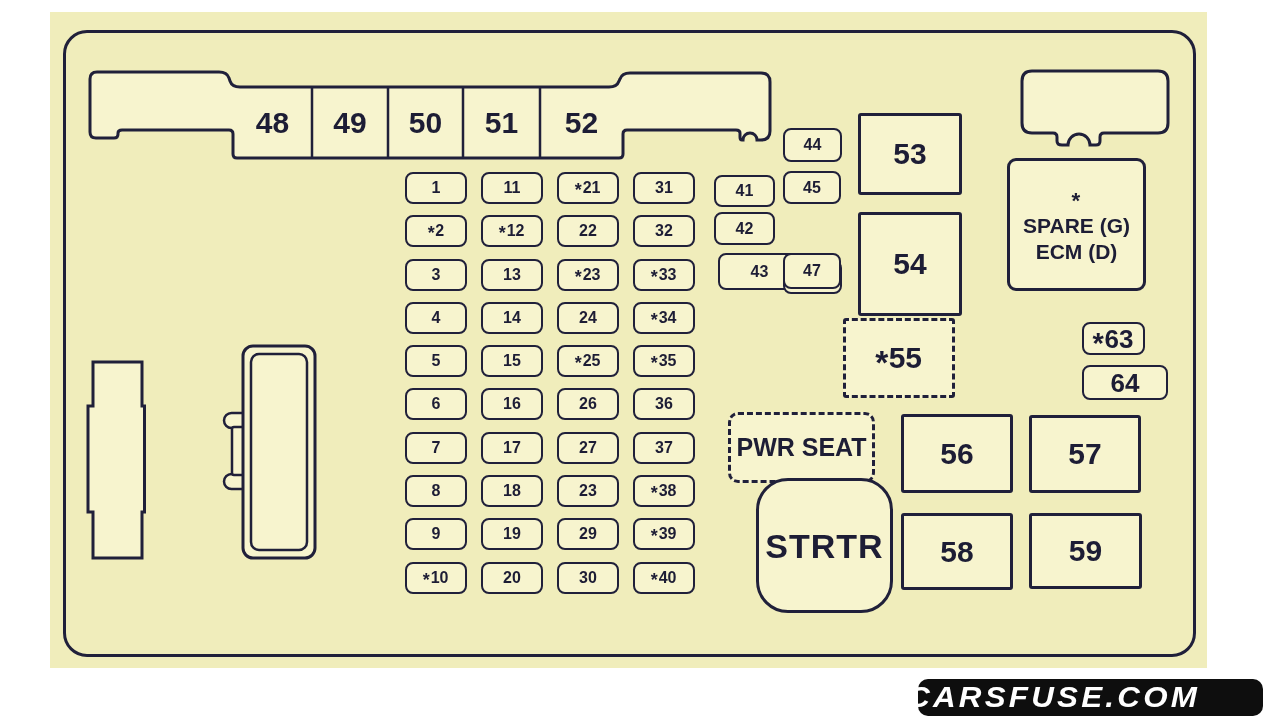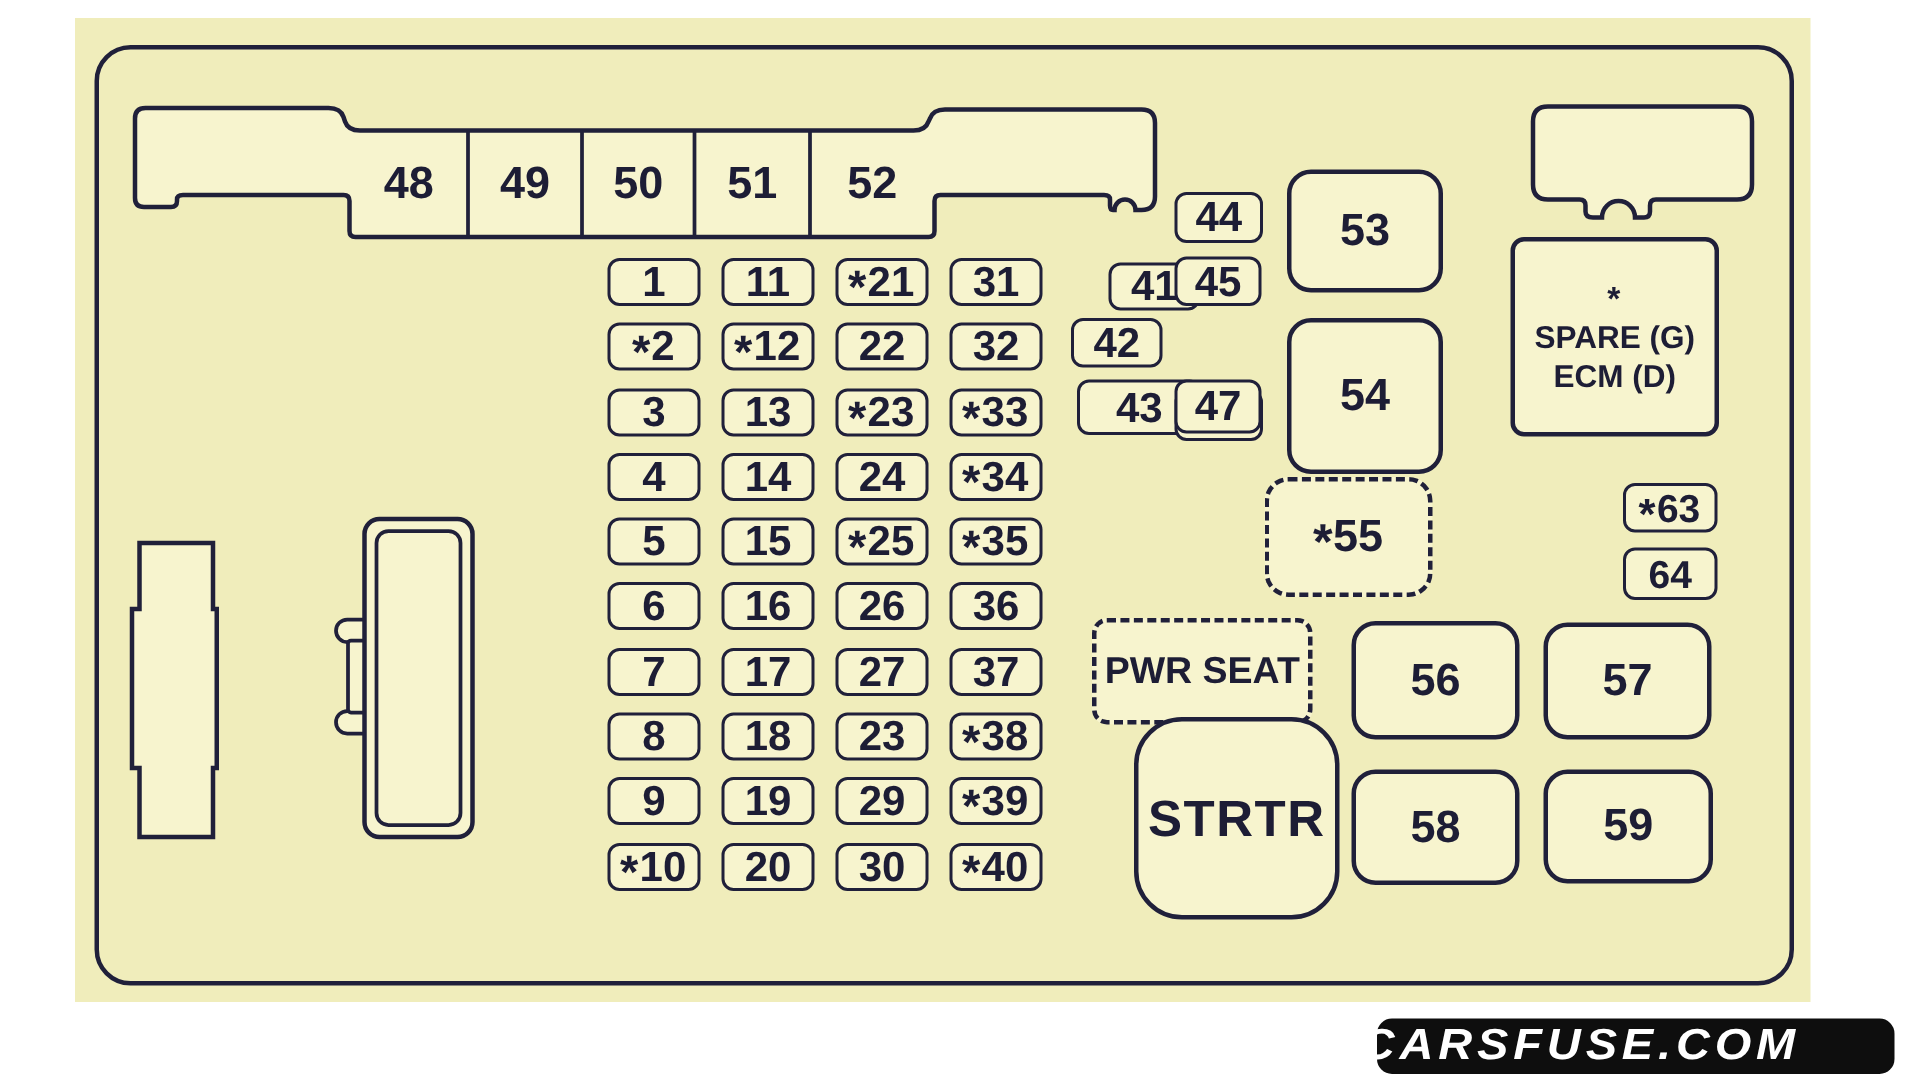--- a/index.html
+++ b/index.html
@@ -15,24 +15,24 @@
   .outer-border {
     position:absolute; left:63px; top:30px; width:1133px; height:627px;
     border:3.5px solid #20203a; border-radius:24px; box-sizing:border-box;
   }
   svg.shapes { position:absolute; left:0; top:0; pointer-events:none; }
   svg.shapes path, svg.shapes rect { fill:#f7f4ce; stroke:#20203a; }
   .abs { position:absolute; box-sizing:border-box; }
   .fuse {
     background:#f7f4ce; border:2.5px solid #20203a; border-radius:8px;
     display:flex; align-items:center; justify-content:center;
-    font-weight:bold; font-size:28px; line-height:1;
+    font-weight:bold; font-size:16px; line-height:1;
   }
   .bigbox {
-    background:#f7f4ce; border:3px solid #20203a; border-radius:16px;
+    background:#f7f4ce; border:3px solid #20203a; border-radius:3px;
     display:flex; align-items:center; justify-content:center;
     font-weight:bold; font-size:30px; line-height:1;
   }
   .dashed { border-style:dashed; }
   .grid40 {
     position:absolute; left:405px; top:172px;
     display:grid; grid-template-columns:repeat(4,62px);
     grid-auto-rows:32px; column-gap:14px; row-gap:11.3px;
   }
   .top-lbl {
@@ -136,41 +136,41 @@
   <div class="fuse">9</div>
   <div class="fuse">19</div>
   <div class="fuse">29</div>
   <div class="fuse"><span class="star">*</span>39</div>
   <div class="fuse"><span class="star">*</span>10</div>
   <div class="fuse">20</div>
   <div class="fuse">30</div>
   <div class="fuse"><span class="star">*</span>40</div>
 </div>
 
-<div class="fuse abs" style="left:714px;top:175px;width:61px;height:32px;margin-left:25px;">41</div>
+<div class="fuse abs" style="left:714px;top:175px;width:61px;height:32px;">41</div>
 <div class="fuse abs" style="left:714px;top:212px;width:61px;height:33px;">42</div>
 <div class="fuse abs" style="left:718px;top:253px;width:83px;height:37px;">43</div>
 <div class="fuse abs" style="left:783px;top:128px;width:59px;height:34px;">44</div>
 <div class="fuse abs" style="left:783px;top:171px;width:58px;height:33px;">45</div>
 <div class="fuse abs" style="left:783px;top:212px;width:59px;height:34px;margin-top:48px;">46</div>
 <div class="fuse abs" style="left:783px;top:253px;width:58px;height:36px;">47</div>
 
 <div class="bigbox abs" style="left:858px;top:113px;width:104px;height:82px;">53</div>
 <div class="bigbox abs" style="left:858px;top:212px;width:104px;height:104px;">54</div>
 
 <div class="bigbox spare-box abs" style="left:1007px;top:158px;width:139px;height:133px;">
   <span class="spare-star"><span class="star">*</span></span>
   <span>SPARE (G)</span>
   <span>ECM (D)</span>
 </div>
 
 <div class="bigbox dashed abs" style="left:843px;top:318px;width:112px;height:80px;"><span class="star">*</span>55</div>
 
 <div class="fuse abs" style="left:1082px;top:322px;width:63px;height:33px;font-size:26px;"><span class="star">*</span>63</div>
-<div class="fuse abs" style="left:1082px;top:365px;width:63px;height:35px;font-size:26px;">64</div>
+<div class="fuse abs" style="left:1082px;top:365px;width:86px;height:35px;font-size:26px;">64</div>
 
 <div class="bigbox pwr-seat dashed abs" style="left:728px;top:412px;width:147px;height:71px;">PWR SEAT</div>
 <div class="bigbox strtr abs" style="left:756px;top:478px;width:137px;height:135px;border-radius:32px;">STRTR</div>
 
 <div class="bigbox abs" style="left:901px;top:414px;width:112px;height:79px;">56</div>
 <div class="bigbox abs" style="left:1029px;top:415px;width:112px;height:78px;">57</div>
 <div class="bigbox abs" style="left:901px;top:513px;width:112px;height:77px;">58</div>
 <div class="bigbox abs" style="left:1029px;top:513px;width:113px;height:76px;">59</div>
 
 <div class="watermark">

